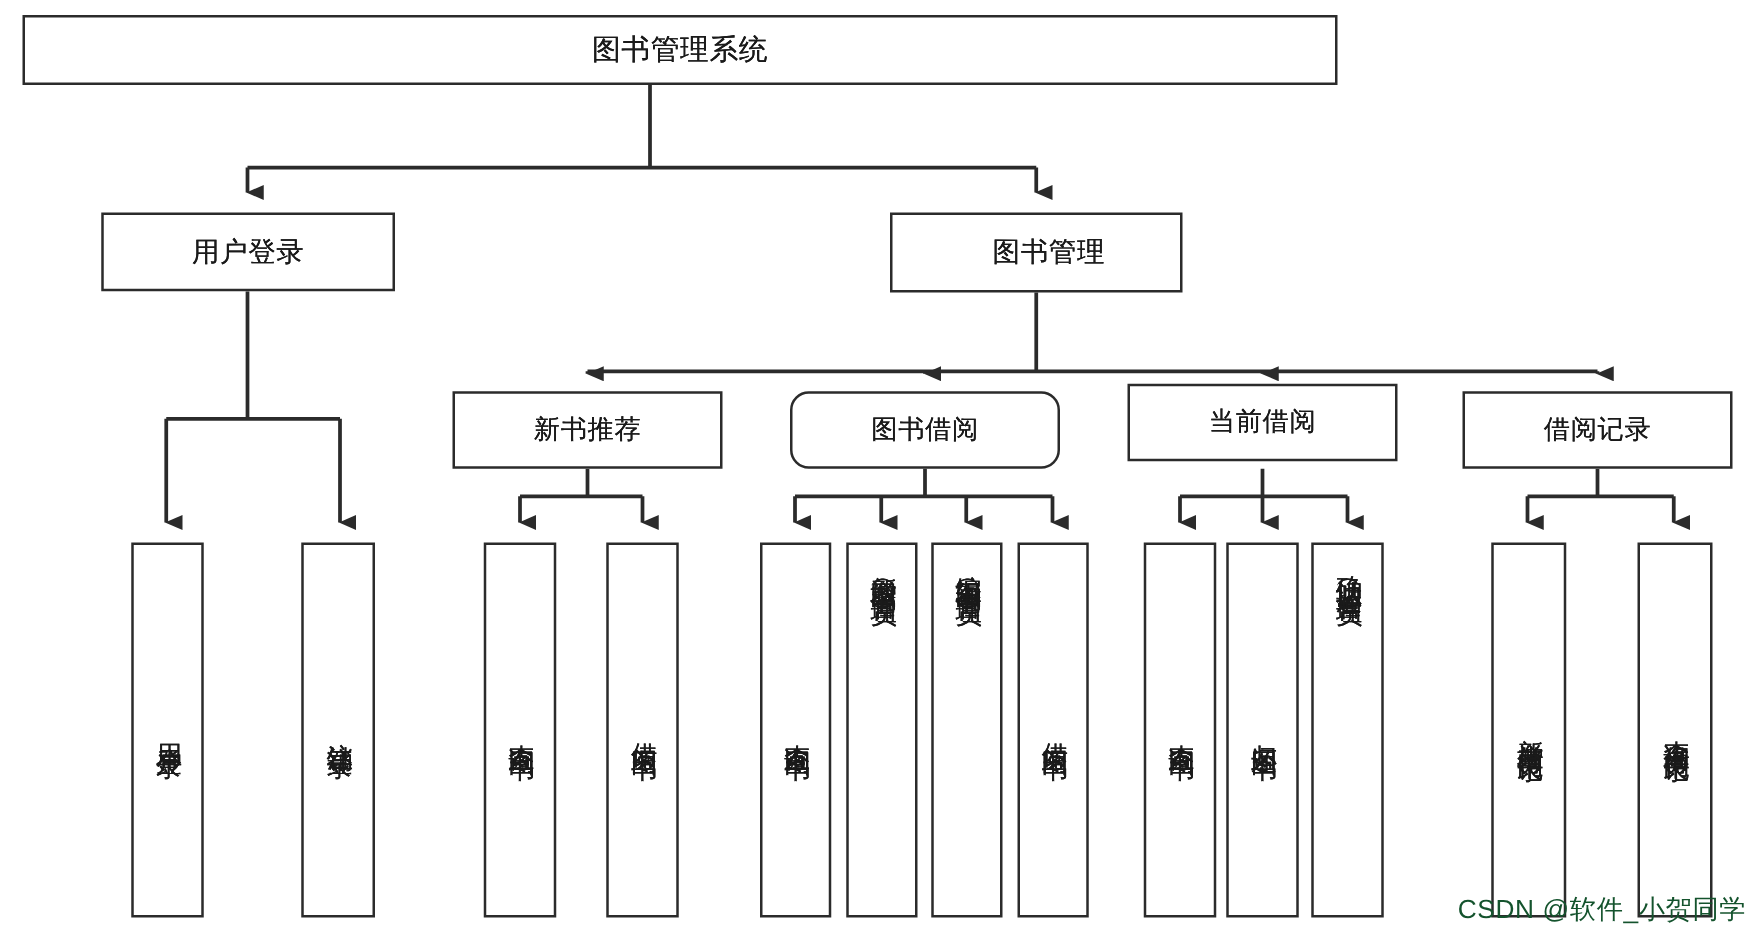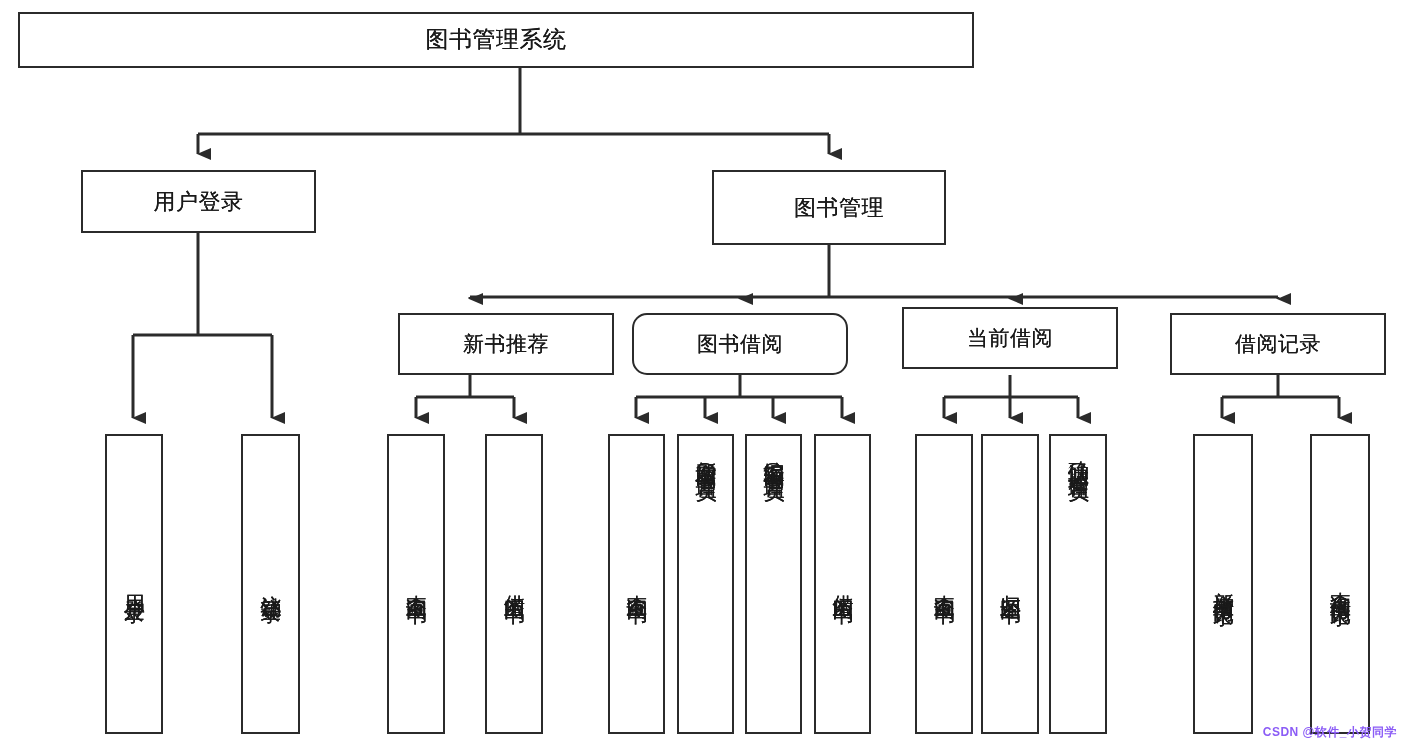--- a/index.html
+++ b/index.html
@@ -47,25 +47,24 @@
     white-space:nowrap;
     text-shadow:0 0 0 #111;
   }
   svg#edges{
     position:absolute;left:0;top:0;width:1405px;height:747px;
     pointer-events:none;
   }
   .watermark{
     position:absolute;
     right:8px;bottom:6px;
-    font-size:12px;
-    color:#8b5cf6;
+    font-size:21px;
+    color:#14532d;
     white-space:nowrap;
     letter-spacing:0.5px;
-    font-weight:bold;
   }
 </style>
 </head>
 <body>
 
 <div id="diagram">
 
   <svg id="edges" viewBox="0 0 1405 747">
     <defs>
       <marker id="arrow" viewBox="0 0 12 14" refX="6" refY="13" markerWidth="12" markerHeight="14" orient="auto-start-reverse" markerUnits="userSpaceOnUse">
@@ -113,32 +112,32 @@
       <path d="M 1010 397 L 1010 418" marker-end="url(#arrow)"></path>
       <path d="M 1078 397 L 1078 418" marker-end="url(#arrow)"></path>
 
       <path d="M 1278 375 L 1278 397"></path>
       <path d="M 1222 397 L 1339 397"></path>
       <path d="M 1222 397 L 1222 418" marker-end="url(#arrow)"></path>
       <path d="M 1339 397 L 1339 418" marker-end="url(#arrow)"></path>
     </g>
   </svg>
 
-  <div class="node root" style="left:18px;top:12px;width:956px;height:56px;">
+  <div class="node root" style="left:18px;top:12px;width:1052px;height:56px;">
     <span class="nlabel">图书管理系统</span>
   </div>
 
   <div class="node lvl2" style="left:81px;top:170px;width:235px;height:63px;">
     <span class="nlabel">用户登录</span>
   </div>
-  <div class="node lvl2" style="left:712px;top:170px;width:234px;height:75px;padding-left:20px;">
+  <div class="node lvl2" style="left:712px;top:170px;width:234px;height:64px;padding-left:20px;">
     <span class="nlabel">图书管理</span>
   </div>
 
-  <div class="node lvl3" style="left:362px;top:313px;width:216px;height:62px;margin-left:36px;">
+  <div class="node lvl3" style="left:362px;top:313px;width:216px;height:62px;">
     <span class="nlabel">新书推荐</span>
   </div>
   <div class="node lvl3" style="left:632px;top:313px;width:216px;height:62px;border-radius:15px;">
     <span class="nlabel">图书借阅</span>
   </div>
   <div class="node lvl3" style="left:902px;top:307px;width:216px;height:62px;">
     <span class="nlabel">当前借阅</span>
   </div>
   <div class="node lvl3" style="left:1170px;top:313px;width:216px;height:62px;">
     <span class="nlabel">借阅记录</span>

